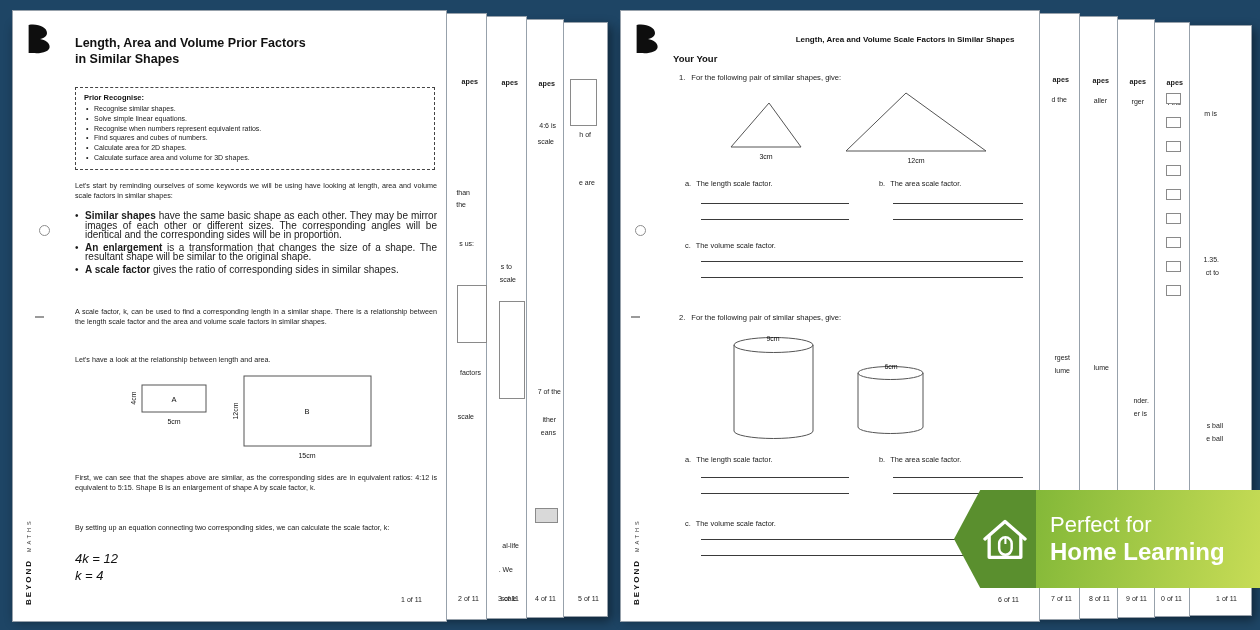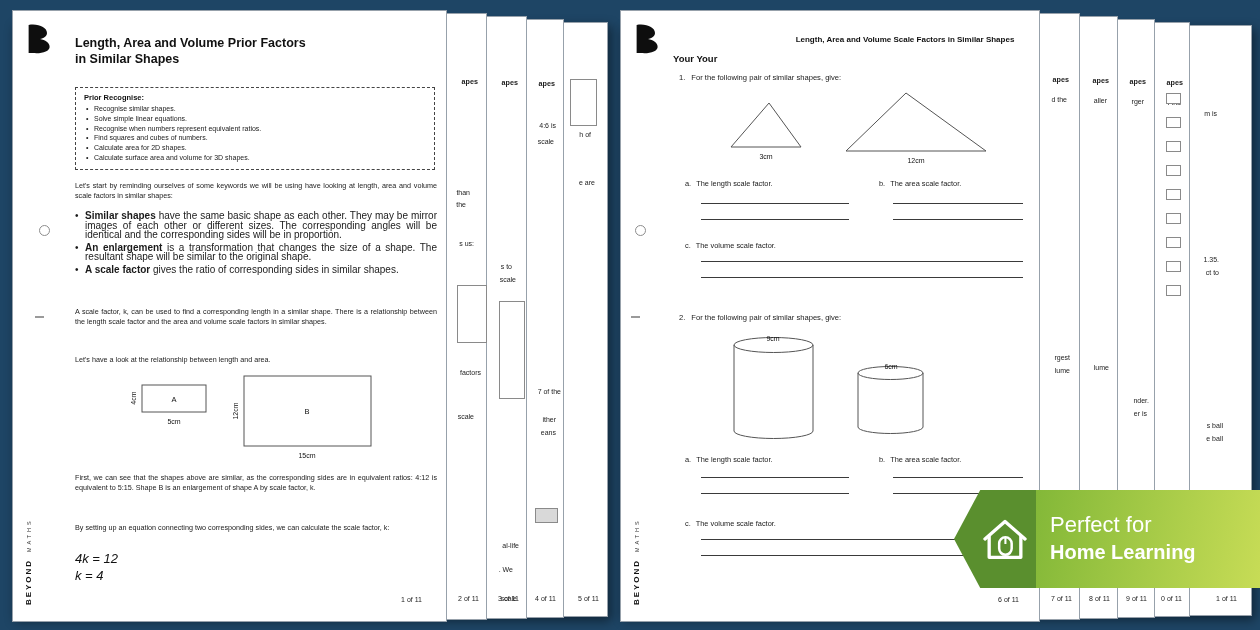--- a/index.html
+++ b/index.html
@@ -50,21 +50,21 @@
   .sub-row { position:absolute; display:flex; gap:5px; font-size:7.4px; color:#1a1a1a; }
   .ans-line { position:absolute; border-bottom:1px solid #3a3a3a; height:0; }
 
   svg text { font-family:"Liberation Sans", sans-serif; fill:#111; }
 
   
   .ribbon { position:absolute; right:0; top:490px; height:98px; display:flex; z-index:10; }
   .ribbon-icon { width:82px; height:98px; background:#5a8f2e; clip-path:polygon(32% 0, 100% 0, 100% 100%, 32% 100%, 0 50%); display:flex; align-items:center; justify-content:center; padding-left:20px; }
   .ribbon-text { width:224px; height:98px; background:linear-gradient(100deg, #83b838, #c7dc56); display:flex; flex-direction:column; justify-content:center; padding-left:14px; }
   .ribbon-line1 { color:#fff; font-size:22px; line-height:26px; }
-  .ribbon-line2 { color:#fff; font-size:20px; line-height:28px; font-weight:bold; }
+  .ribbon-line2 { color:#fff; font-size:24px; line-height:28px; font-weight:bold; }
 </style>
 </head>
 <body>
 
 <div class="screen">
 
   <div class="stack stack-left">
 
     <div class="page-layer deepest" style="top:12px; bottom:5px; width:596px; z-index:2;">
       <span class="frag hdr" style="top:14px; right:12px;">apes</span>

